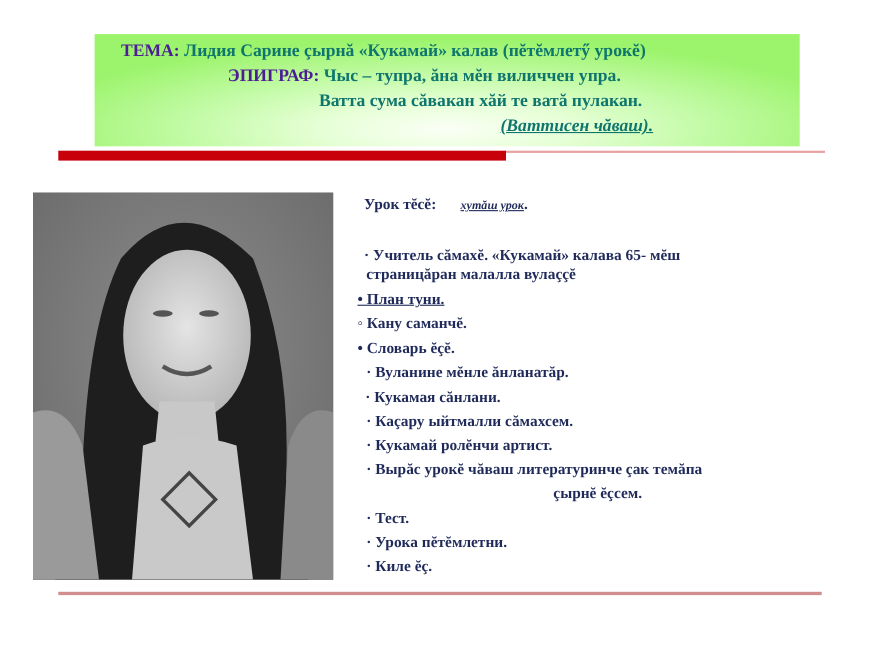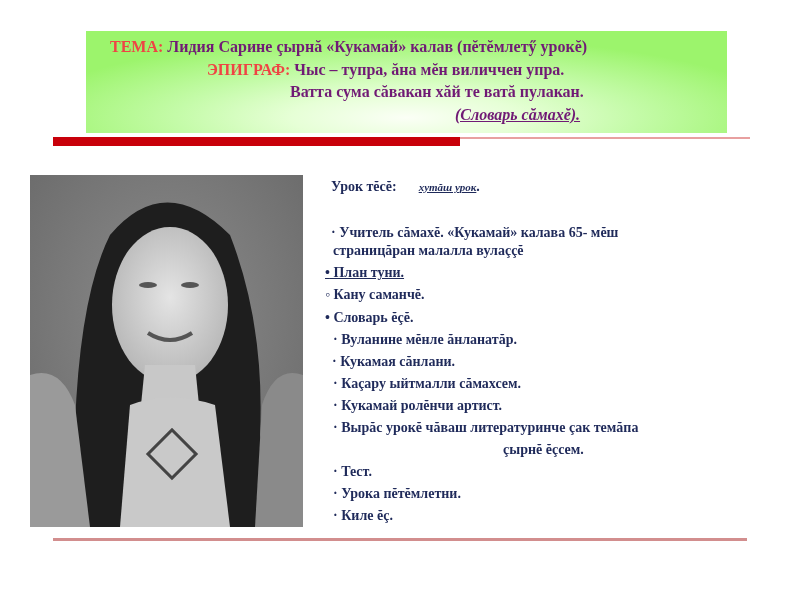--- a/index.html
+++ b/index.html
@@ -1,22 +1,22 @@
 <!DOCTYPE html>
 <html><head>
 <meta charset="utf-8">
 <style>
   html, body { margin:0; padding:0; }
   body { width:800px; height:600px; background:#ffffff; position:relative; overflow:hidden;
          font-family:"Liberation Serif", "DejaVu Serif", serif; }
   .header-box { position:absolute; left:86px; top:31px; width:641px; height:102px;
     background: radial-gradient(ellipse 60% 80% at 50% 85%, #fbfff6 0%, #e6ffd6 30%, #c4fba8 60%, #9cf46c 100%); }
   .header-line { position:absolute; font-weight:bold; font-size:16px; white-space:nowrap; line-height:20px; }
-  .lbl { color:#ef4444; }
-  .pink { color:#701a75; }
+  .lbl { color:#4c1d95; }
+  .pink { color:#0f766e; }
   .hl1 { left:110px; top:37px; }
   .hl2 { left:207px; top:60px; }
   .hl3 { left:290px; top:82px; }
   .hl4 { left:455px; top:105px; font-style:italic; text-decoration:underline; }
   .red-bar { position:absolute; left:53px; top:137px; width:407px; height:9px; background:#c8000a; }
   .thin-line { position:absolute; left:460px; top:137px; width:290px; height:2px; background:#e8a0a0; }
   .bottom-line { position:absolute; left:53px; top:538px; width:694px; height:3px; background:#d28e8e; }
   .photo { position:absolute; left:30px; top:175px; width:273px; height:352px; background:#7a7a7a; overflow:hidden; }
   .photo svg { display:block; }
   .content { position:absolute; left:331px; top:178px; color:#1f2a5a; font-weight:bold; font-size:14px; }
@@ -27,21 +27,21 @@
 <body>
 
 <div class="header-box"></div>
 <div class="header-line hl1">
   <span class="lbl">ТЕМА:</span><span class="pink"> Лидия Сарине çырнă «Кукамай» калав (пĕтĕмлетӳ урокĕ)</span>
 </div>
 <div class="header-line hl2">
   <span class="lbl">ЭПИГРАФ:</span><span class="pink"> Чыс – тупра, ăна мĕн виличчен упра.</span>
 </div>
 <div class="header-line hl3 pink">Ватта сума сăвакан хăй те ватă пулакан.</div>
-<div class="header-line hl4 pink">(Словарь сăмахĕ).</div>
+<div class="header-line hl4 pink">(Ваттисен чăваш).</div>
 
 <div class="red-bar"></div>
 <div class="thin-line"></div>
 
 <div class="photo">
   <svg width="273" height="352" viewBox="0 0 273 352">
     <defs>
       <radialGradient id="bg" cx="50%" cy="40%" r="70%">
         <stop offset="0%" stop-color="#8c8c8c"></stop>
           <stop offset="100%" stop-color="#6a6a6a"></stop>

